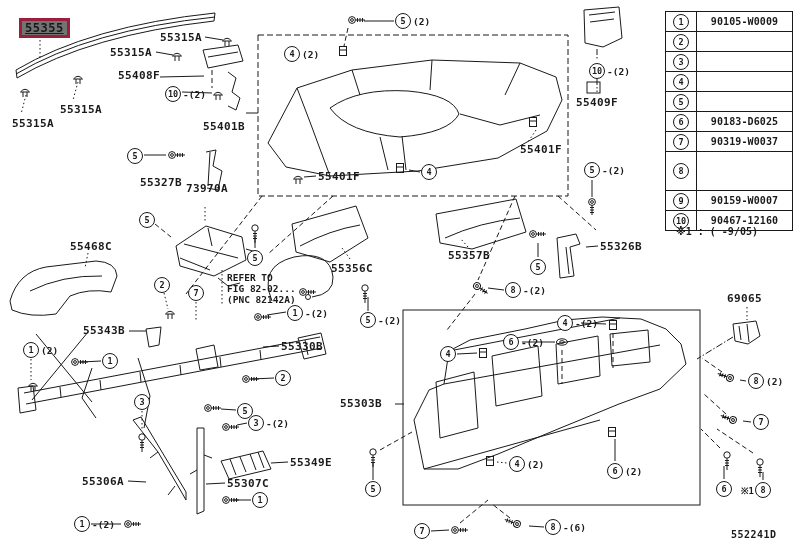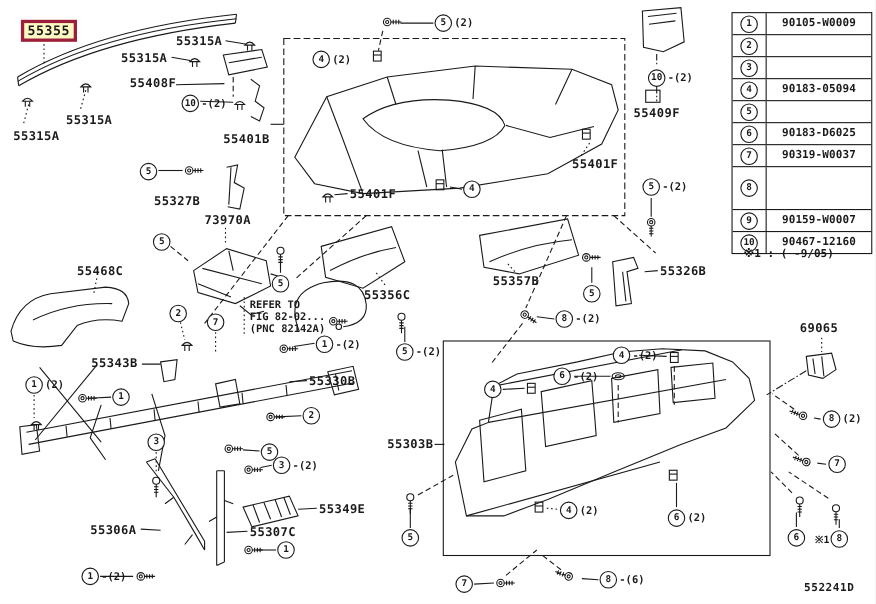--- a/index.html
+++ b/index.html
@@ -2,21 +2,21 @@
 <html style="--accent: #9b1f3c; --ink: #1a1a1a; --paper: #ffffff;"><head>
 <meta charset="utf-8">
 <style>
   :root{ --accent:#9b1f3c; --ink:#1a1a1a; --paper:#ffffff; }
   html,body{margin:0;padding:0;background:#e8e8e8;}
   .stage{position:relative;width:796px;height:549px;background:var(--paper);overflow:hidden;
          font-family:"DejaVu Sans Mono","Liberation Mono",monospace;color:var(--ink);}
   .art{position:absolute;left:0;top:0;pointer-events:none;}
   .pl{position:absolute;font:bold 11px "DejaVu Sans Mono",monospace;letter-spacing:.4px;white-space:nowrap;}
   .hl{position:absolute;left:19px;top:18px;border:3px solid var(--accent);padding:0 3px;
-      font:bold 12px "DejaVu Sans Mono",monospace;letter-spacing:.5px;background:#fef9c3;}
+      font:bold 12px "DejaVu Sans Mono",monospace;letter-spacing:.5px;background:#737373;text-decoration:underline;}
   .co{position:absolute;display:flex;align-items:center;}
   .pf{font:bold 9px "DejaVu Sans Mono",monospace;margin-right:1px;}
   .cc{display:inline-flex;width:14px;height:14px;border:1.3px solid var(--ink);border-radius:50%;
       align-items:center;justify-content:center;background:#fff;font:bold 8.5px "DejaVu Sans Mono",monospace;flex:none;}
   .ct{font:bold 9.5px "DejaVu Sans Mono",monospace;margin-left:2px;white-space:nowrap;}
   .refer{position:absolute;left:227px;top:272px;font:bold 9.5px "DejaVu Sans Mono",monospace;line-height:11px;white-space:nowrap;}
   .ptable{position:absolute;left:665px;top:11px;width:126px;border:1.5px solid var(--ink);background:#fff;}
   .trow{display:flex;height:19px;border-top:1px solid var(--ink);align-items:stretch;}
   .trow.first{border-top:none;}
   .tnum{width:30px;border-right:1px solid var(--ink);display:flex;align-items:center;justify-content:center;flex:none;}
@@ -273,34 +273,34 @@
     <span>55355</span>
   </div>
 
   <div class="pl" style="left:160px;top:31px">55315A</div>
   <div class="pl" style="left:110px;top:46px">55315A</div>
   <div class="pl" style="left:118px;top:69px">55408F</div>
   <div class="pl" style="left:203px;top:120px">55401B</div>
   <div class="pl" style="left:60px;top:103px">55315A</div>
   <div class="pl" style="left:12px;top:117px">55315A</div>
   <div class="pl" style="left:140px;top:176px">55327B</div>
-  <div class="pl" style="left:186px;top:194px">73970A</div>
+  <div class="pl" style="left:186px;top:182px">73970A</div>
   <div class="pl" style="left:70px;top:240px">55468C</div>
   <div class="pl" style="left:83px;top:324px">55343B</div>
   <div class="pl" style="left:281px;top:340px">55330B</div>
   <div class="pl" style="left:82px;top:475px">55306A</div>
   <div class="pl" style="left:227px;top:477px">55307C</div>
   <div class="pl" style="left:290px;top:456px">55349E</div>
   <div class="pl" style="left:331px;top:262px">55356C</div>
   <div class="pl" style="left:448px;top:249px">55357B</div>
   <div class="pl" style="left:600px;top:240px">55326B</div>
   <div class="pl" style="left:318px;top:170px">55401F</div>
   <div class="pl" style="left:520px;top:143px">55401F</div>
   <div class="pl" style="left:576px;top:96px">55409F</div>
-  <div class="pl" style="left:352px;top:397px">55303B</div>
+  <div class="pl" style="left:340px;top:397px">55303B</div>
   <div class="pl" style="left:727px;top:292px">69065</div>
 
   <div class="refer">
     <div>REFER TO</div>
     <div>FIG 82-02...</div>
     <div>(PNC 82142A)</div>
   </div>
 
   <div class="co" style="left:164px;top:86px">
       <span class="pf"></span>
@@ -492,21 +492,20 @@
       </div>
     <div class="trow">
         <div class="tnum">
           <span class="cc">3</span>
         </div>
       </div>
     <div class="trow">
         <div class="tnum">
           <span class="cc">4</span>
         </div>
-        <div class="tpart">90183-05094</div>
       </div>
     <div class="trow">
         <div class="tnum">
           <span class="cc">5</span>
         </div>
       </div>
     <div class="trow">
         <div class="tnum">
           <span class="cc">6</span>
         </div>

